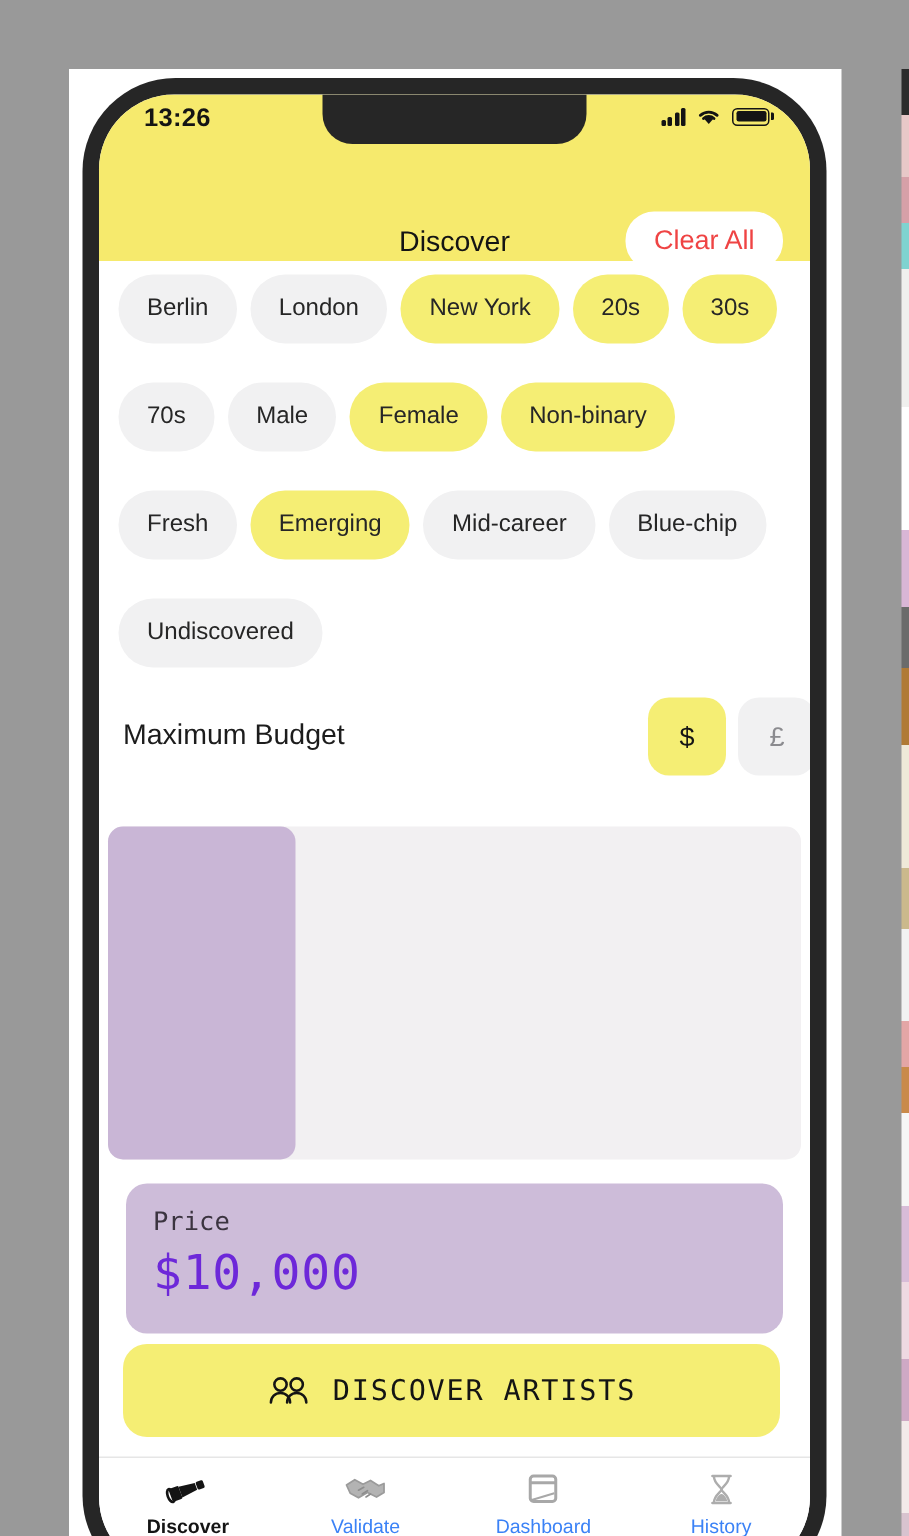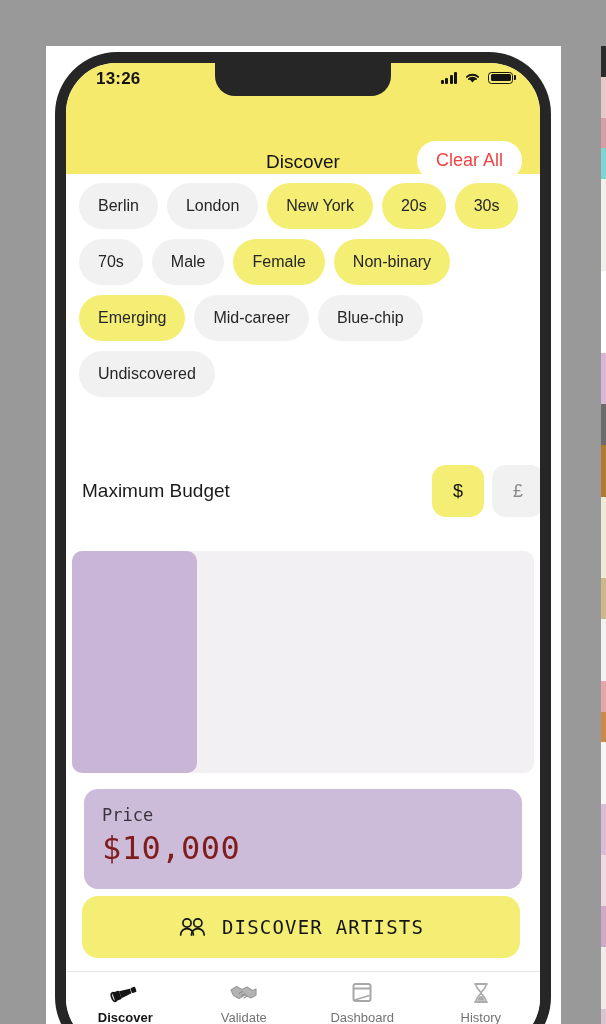--- a/index.html
+++ b/index.html
@@ -53,21 +53,21 @@
   .batt-tip { width:2px; height:5px; background:#141414; border-radius:0 1px 1px 0; margin-left:1px; }
 
   .nav-title { position:absolute; top:88px; left:0; width:474px; text-align:center;
     font-size:19px; color:#141414; }
   .clear-all { position:absolute; top:78px; right:18px; background:#ffffff;
     border:none; border-radius:19px; padding:9px 19px; font-size:18px; color:#ef4444;
     font-family:"Liberation Sans", sans-serif; cursor:pointer; }
 
   
   .chips { position:absolute; top:120px; left:0; width:474px; padding:0 13px;
-    display:flex; flex-wrap:wrap; gap:10px 9px; }
+    display:flex; flex-wrap:wrap; gap:26px 9px; }
   .chip { border:none; border-radius:23px; height:46px; padding:0 19px;
     font-size:16px; color:#262626; background:#f1f1f2;
     font-family:"Liberation Sans", sans-serif; cursor:pointer; white-space:nowrap; }
   .chip.on { background:#f5ee74; }
 
   
   .budget-row { position:absolute; top:388px; left:0; width:554px; height:80px;
     display:flex; align-items:center; padding:0 16px; }
   .budget-label { font-size:19px; color:#1c1c1c; flex:1; }
   .curr-group { display:flex; gap:8px; }
@@ -79,34 +79,34 @@
   .slider-wrap { position:absolute; top:488px; left:6px; width:462px; height:222px; }
   .slider-track { position:absolute; inset:0; background:#f2f0f2; border-radius:10px; }
   .slider-fill { position:absolute; top:0; left:0; width:126px; height:222px;
     background:#c9b6d6; border-radius:10px; cursor:grab; }
 
   
   .price-card { position:absolute; top:726px; left:18px; width:438px; height:100px;
     background:#cdbcd9; border-radius:14px; padding:16px 18px;
     font-family:"DejaVu Sans Mono", monospace; }
   .price-label { font-size:17px; color:#3b3440; }
-  .price-value { font-size:32px; color:#7f1d1d; margin-top:4px; letter-spacing:0.5px; }
+  .price-value { font-size:32px; color:#6d28d9; margin-top:4px; letter-spacing:0.5px; }
 
   
   .cta { position:absolute; top:833px; left:16px; width:438px; height:62px;
     background:#f5ee74; border:none; border-radius:16px;
     display:flex; align-items:center; justify-content:center; gap:16px; cursor:pointer; }
   .cta-label { font-family:"DejaVu Sans Mono", monospace; font-size:19px;
     color:#141414; letter-spacing:1.2px; }
 
   
   .tabbar { position:absolute; bottom:0; left:0; width:474px; height:77px;
     background:#ffffff; border-top:1px solid #e6e6e6; display:flex; padding-top:9px; }
   .tab { flex:1; display:flex; flex-direction:column; align-items:center; gap:5px; cursor:pointer; }
-  .tab-label { font-size:13px; color:#737373; }
+  .tab-label { font-size:13px; color:#3b82f6; }
   .tab.active .tab-label { color:#141414; font-weight:bold; }
   .tab svg { display:block; }
   .home-ind { position:absolute; bottom:9px; left:50%; transform:translateX(-50%);
     width:142px; height:5px; background:#111; border-radius:3px; }
 </style>
 </head>
 <body>
 
 <div id="root">
   <div class="peek-strip"></div>
@@ -154,20 +154,21 @@
     <div class="chips">
         <button class="chip">Berlin</button>
         <button class="chip">London</button>
         <button class="chip on">New York</button>
         <button class="chip on">20s</button>
         <button class="chip on">30s</button>
         <button class="chip">70s</button>
         <button class="chip">Male</button>
         <button class="chip on">Female</button>
         <button class="chip on">Non-binary</button>
+        <button class="chip">Fresh</button>
         <button class="chip on">Emerging</button>
         <button class="chip">Mid-career</button>
         <button class="chip">Blue-chip</button>
         <button class="chip">Undiscovered</button>
       </div>
 
     <div class="budget-row">
       <div class="budget-label">Maximum Budget</div>
       <div class="curr-group">
           <button class="curr on">$</button>

